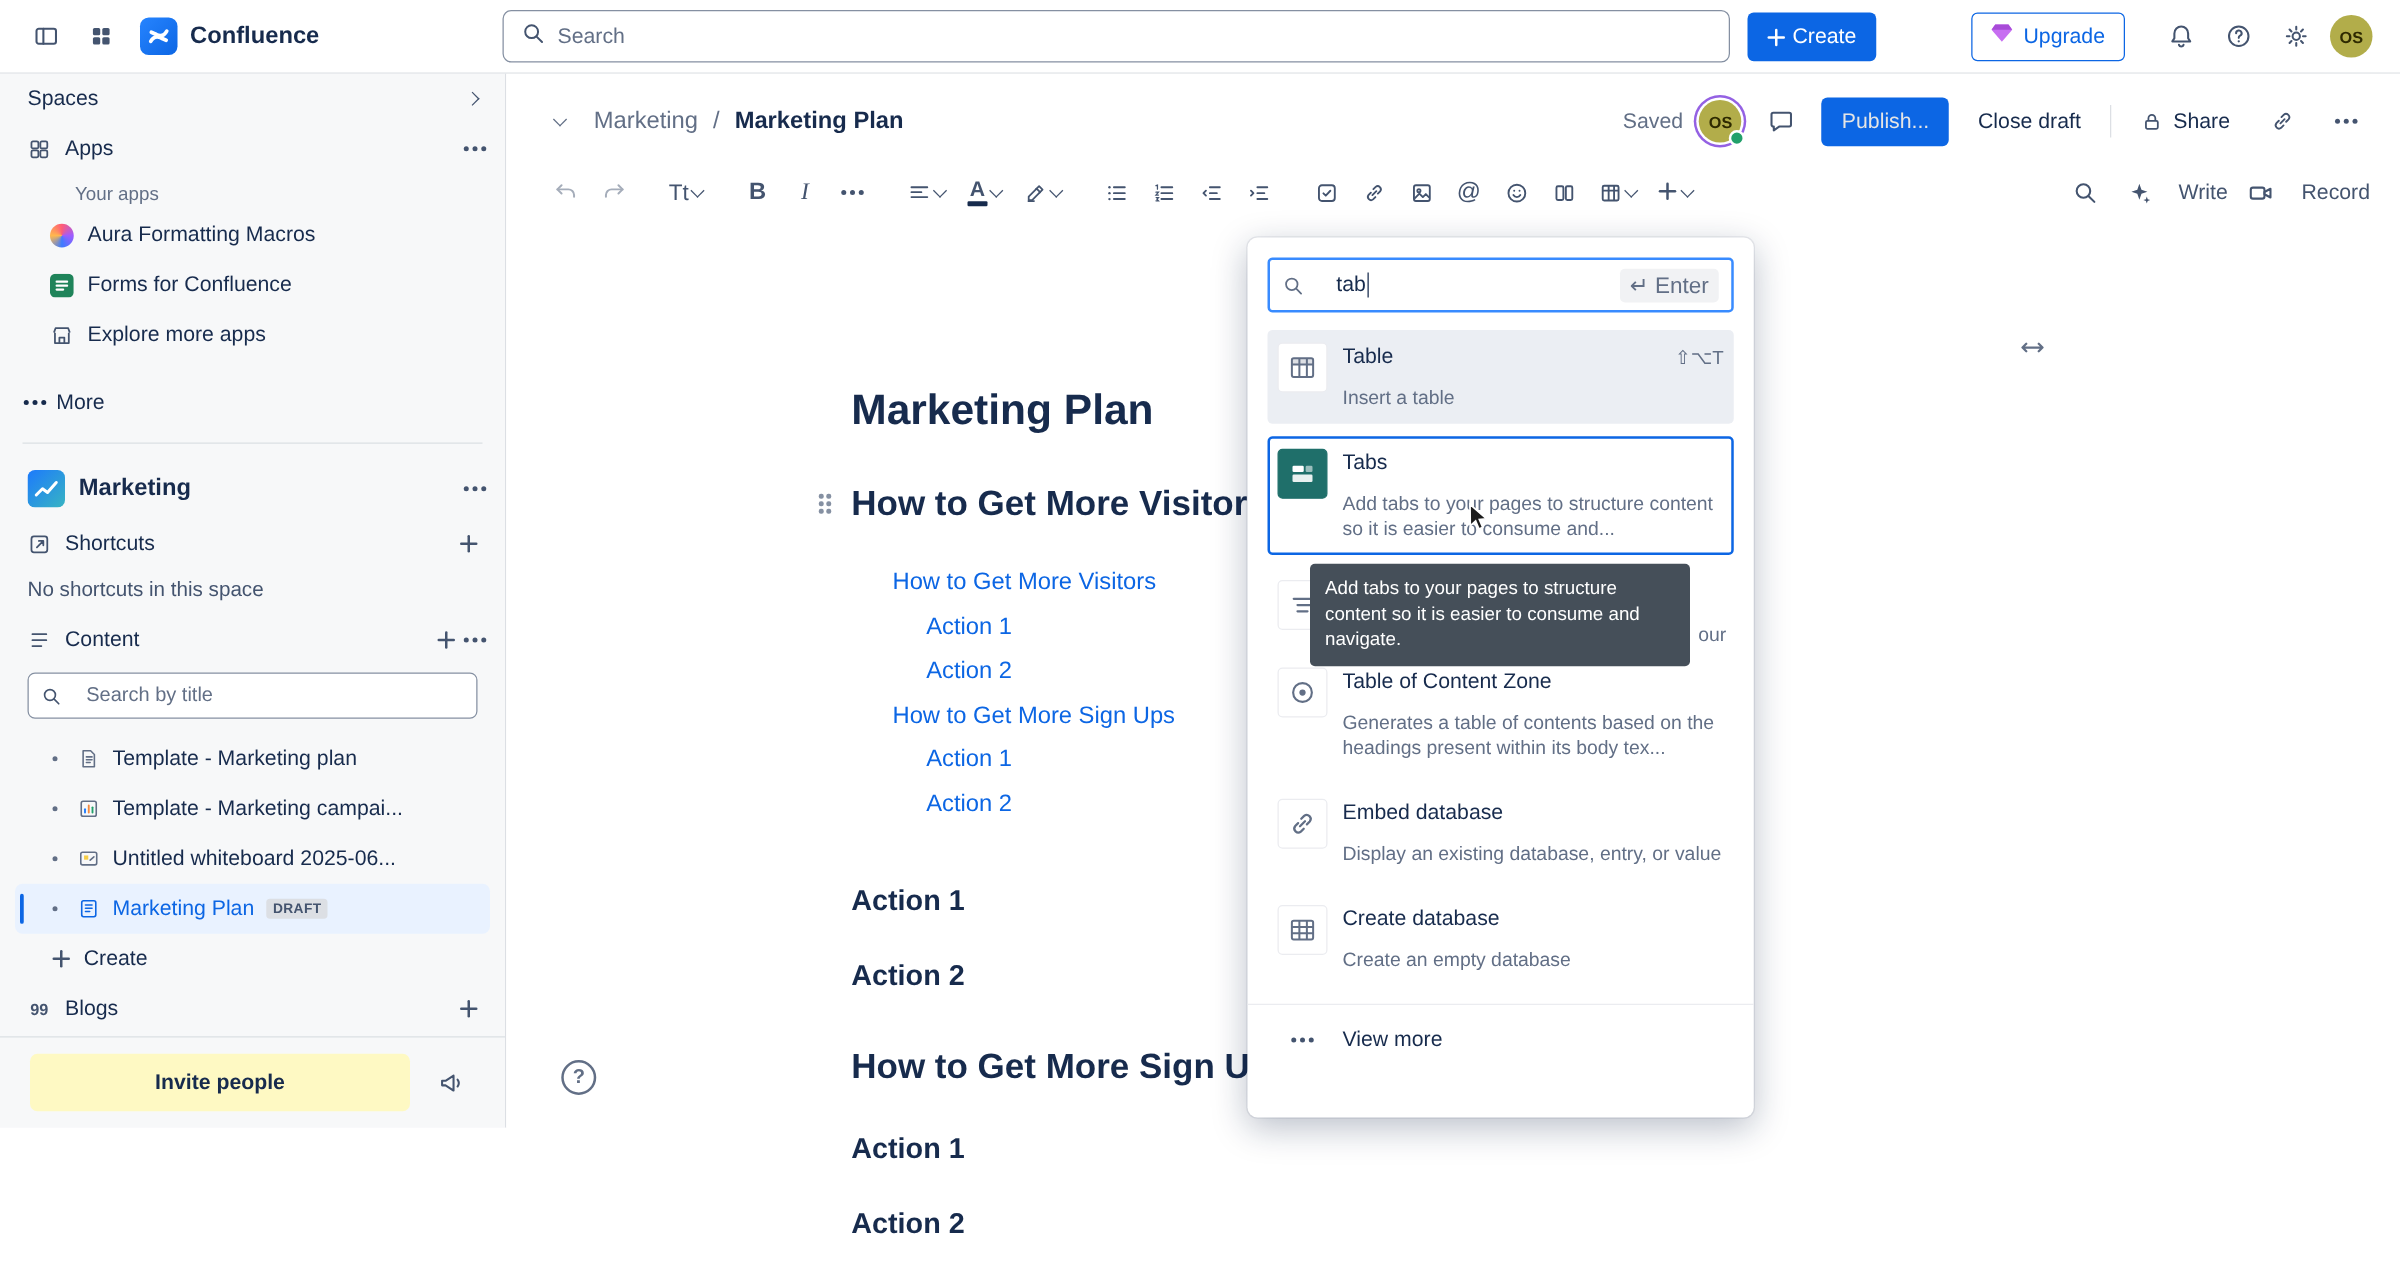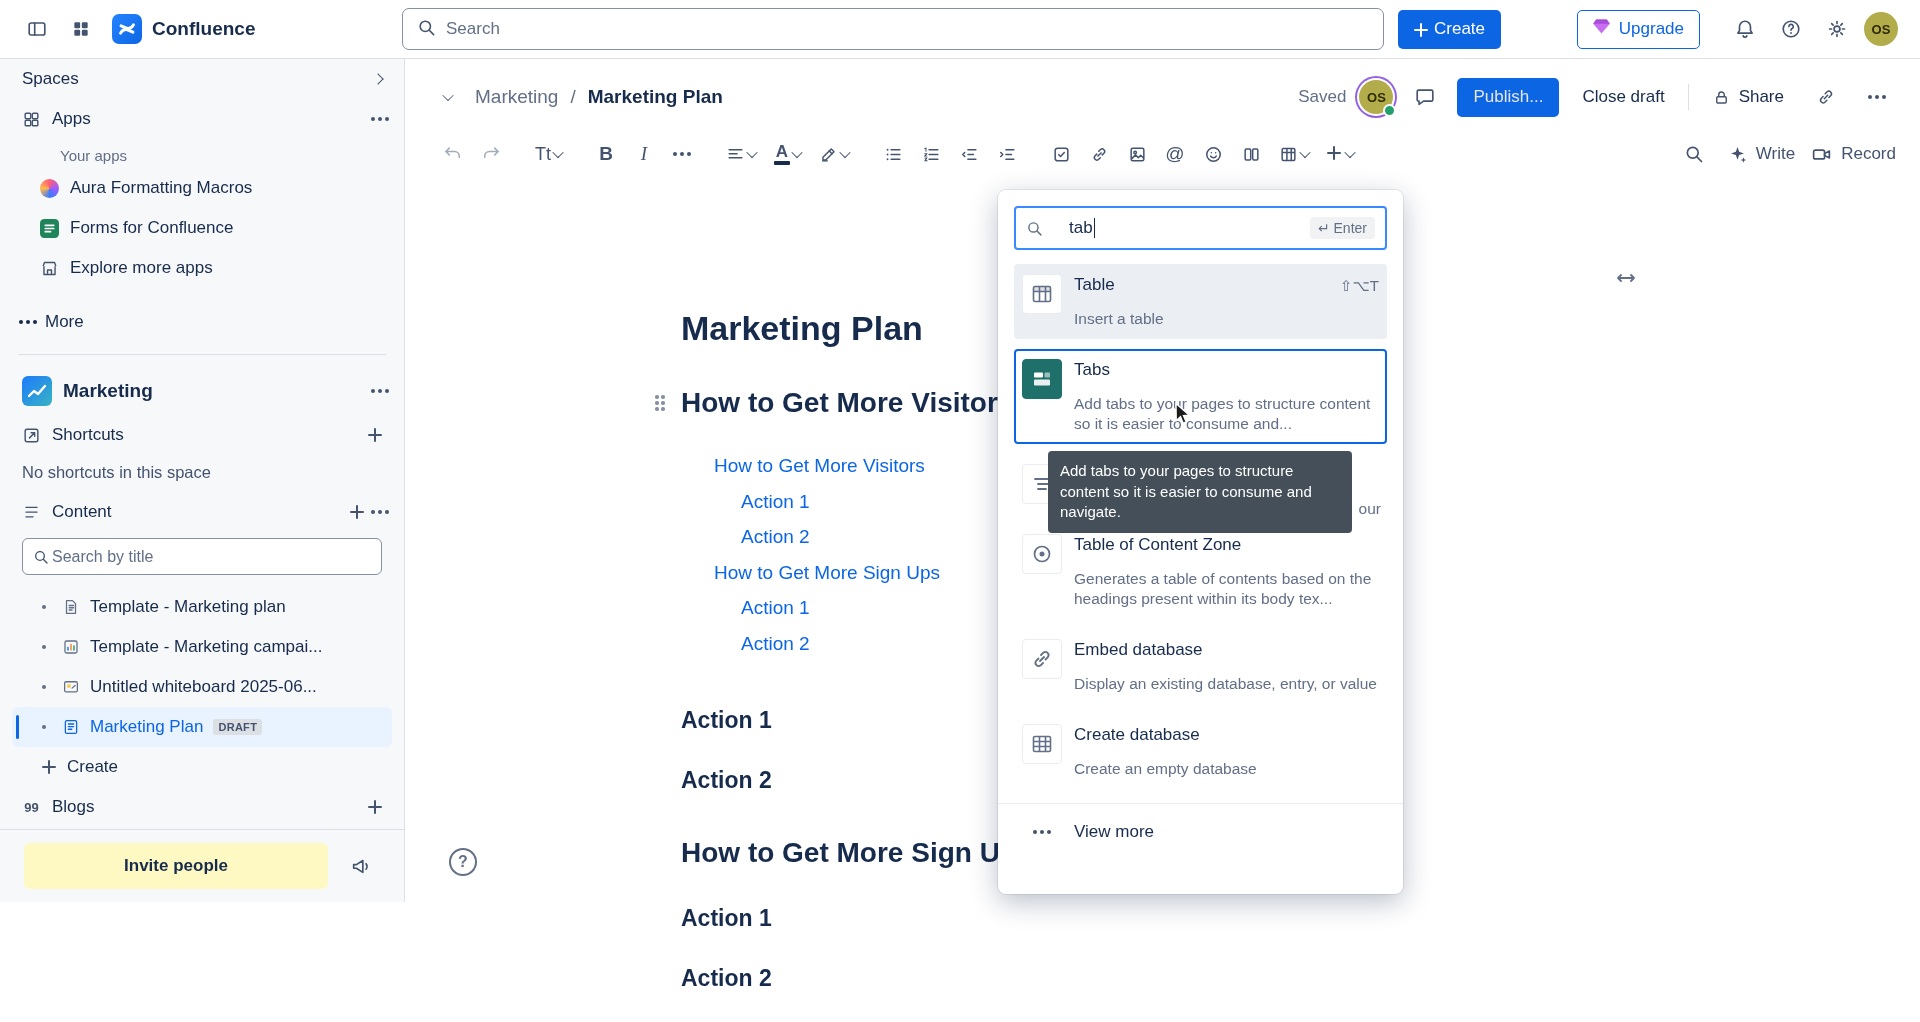--- a/index.html
+++ b/index.html
@@ -29,21 +29,21 @@
   
   .sidebar{flex:0 0 405px;background:#f7f8f9;border-right:1px solid #dcdfe4;display:flex;flex-direction:column;font-size:17px}
   .sb-scroll{flex:1;overflow:hidden;padding:0 12px}
   .sb-row{height:40px;display:flex;align-items:center;gap:11px;padding:0 10px;border-radius:6px;position:relative;color:#172b4d}
   .sb-row .trail{margin-left:auto;display:flex;gap:14px;align-items:center;color:#44546f}
   .sb-indent{margin-left:18px}
   .sb-label{font-size:15px;color:#626f86;padding:8px 10px 4px 48px}
   .sb-divider{height:1px;background:#dcdfe4;margin:12px 6px}
   .space-row{height:48px;font-weight:600;font-size:19px}
   .sb-note{padding:8px 10px 10px 10px;color:#44546f;font-size:16.5px}
-  .sb-search{margin:6px 10px 12px;height:37px;background:#fff;border:1px solid #8590a2;border-radius:6px;display:flex;align-items:center;gap:3px;padding:0 10px}
+  .sb-search{margin:6px 10px 12px;height:37px;background:#fff;border:1px solid #8590a2;border-radius:6px;display:flex;align-items:center;gap:20px;padding:0 10px}
   .sb-search input{border:none;outline:none;flex:1;font-size:16px;color:#172b4d;font-family:inherit;background:transparent}
   .sb-search input::placeholder{color:#626f86}
   .page-row{height:40px;display:flex;align-items:center;gap:10px;padding:0 10px 0 30px;border-radius:6px;position:relative;color:#172b4d}
   .page-row::before{content:"";width:4px;height:4px;border-radius:50%;background:#626f86;flex:0 0 4px;margin-right:6px}
   .page-row.selected{background:#e9f2ff;color:#0c66e4;font-weight:500}
   .page-row.selected::after{content:"";position:absolute;left:4px;top:8px;bottom:8px;width:3px;border-radius:2px;background:#0c66e4}
   .badge{background:#dcdfe4;color:#44546f;font-size:11px;font-weight:700;border-radius:3px;padding:2px 5px;letter-spacing:.3px}
   .sb-footer{flex:0 0 73px;border-top:1px solid #dcdfe4;display:flex;align-items:center;padding:0 24px;background:#f7f8f9}
   .invite-btn{flex:0 0 304px;height:46px;background:#fef9c3;border:none;border-radius:6px;font-size:17px;color:#172b4d;font-weight:700}
   .sb-footer .icon-btn{margin-left:auto}
@@ -77,21 +77,21 @@
   .tbtn.disabled{color:#a5adba}
   .tgap{width:14px}
   .tt-label{font-size:18px;font-weight:500}
   .b-label{font-size:19px;font-weight:700}
   .i-label{font-size:19px;font-style:italic;font-family:"Liberation Serif",serif}
   .at-label{font-size:19px}
   .acolor{display:flex;flex-direction:column;align-items:center;line-height:1}
   .acolor b{font-size:17px;font-weight:600}
   .acolor i{width:16px;height:4px;background:#172b4d;border-radius:1px;margin-top:1px}
   .tb-right-cluster{margin-left:auto;display:flex;align-items:center;gap:16px}
-  .label-btn{display:flex;align-items:center;gap:9px;background:none;border:none;font-size:17px;color:#44546f;font-weight:500}
+  .label-btn{display:flex;align-items:center;gap:22px;background:none;border:none;font-size:17px;color:#44546f;font-weight:500}
 
   
   .content{margin-left:276px;padding-top:122px;width:720px;position:relative}
   .doc-title{font-size:34px;font-weight:600;line-height:42px;color:#172b4d}
   .h2{font-size:28px;font-weight:600;line-height:38px;margin-top:35px;position:relative;white-space:nowrap}
   .h2.signups{margin-top:40px}
   .h3{font-size:23px;font-weight:700;margin-top:33px;white-space:nowrap}
   .h3.first{margin-top:46px}
   .drag-handle{position:absolute;left:-26px;top:11px;display:grid;grid-template-columns:repeat(2,4px);grid-auto-rows:4px;gap:2px}
   .drag-handle i{width:3.5px;height:3.5px;background:#8590a2;border-radius:50%}
@@ -99,21 +99,21 @@
   .toc a{display:block;font-size:19px;line-height:35.5px;color:#0c66e4;text-decoration:none}
   .toc a.lvl2{padding-left:27px}
   .help-fab{position:absolute;left:44px;bottom:26px;width:28px;height:28px;border-radius:50%;border:2px solid #626f86;color:#626f86;background:#fff;font-size:16px;font-weight:700;display:flex;align-items:center;justify-content:center}
   .resize-handle{position:absolute;left:1208px;top:208px;color:#626f86}
 
   
   .insert-menu{position:absolute;left:593px;top:131px;width:405px;height:704px;background:#fff;border-radius:8px;box-shadow:0 0 0 1px rgba(9,30,66,.08),0 8px 28px rgba(9,30,66,.28);z-index:30;padding:16px;display:flex;flex-direction:column}
   .im-search{flex:0 0 44px;border:2px solid #388bff;border-radius:4px;display:flex;align-items:center;padding:0 10px;gap:26px}
   .im-query{font-size:17px;color:#172b4d;display:flex;align-items:center}
   .caret{width:1.5px;height:20px;background:#172b4d;margin-left:1px}
-  .enter-pill{margin-left:auto;background:#f1f2f4;border-radius:4px;color:#626f86;font-size:14px;padding:3px 8px;white-space:nowrap}
+  .enter-pill{margin-left:auto;background:#f1f2f4;border-radius:4px;color:#626f86;font-size:18px;padding:3px 8px;white-space:nowrap}
   .im-list{margin-top:14px;display:flex;flex-direction:column;gap:10px}
   .im-item{display:flex;gap:12px;padding:10px 8px;border-radius:4px;align-items:flex-start;position:relative}
   .im-item.is-active{background:#ebeef3}
   .im-item.is-focused{border:2px solid #0c66e4;padding:8px 6px}
   .im-icon{width:40px;height:40px;border:1px solid #ebecf0;border-radius:4px;display:flex;align-items:center;justify-content:center;flex:0 0 40px;background:#fff}
   .im-icon.teal{background:#1f6f6a;border-color:#1f6f6a}
   .im-text{min-width:0}
   .im-title{font-size:17px;color:#172b4d;line-height:22px}
   .im-desc{font-size:15.5px;color:#626f86;line-height:20px;max-height:40px;overflow:hidden;margin-top:13px}
   .im-shortcut{margin-left:auto;color:#626f86;font-size:15px;padding-top:3px;white-space:nowrap}

